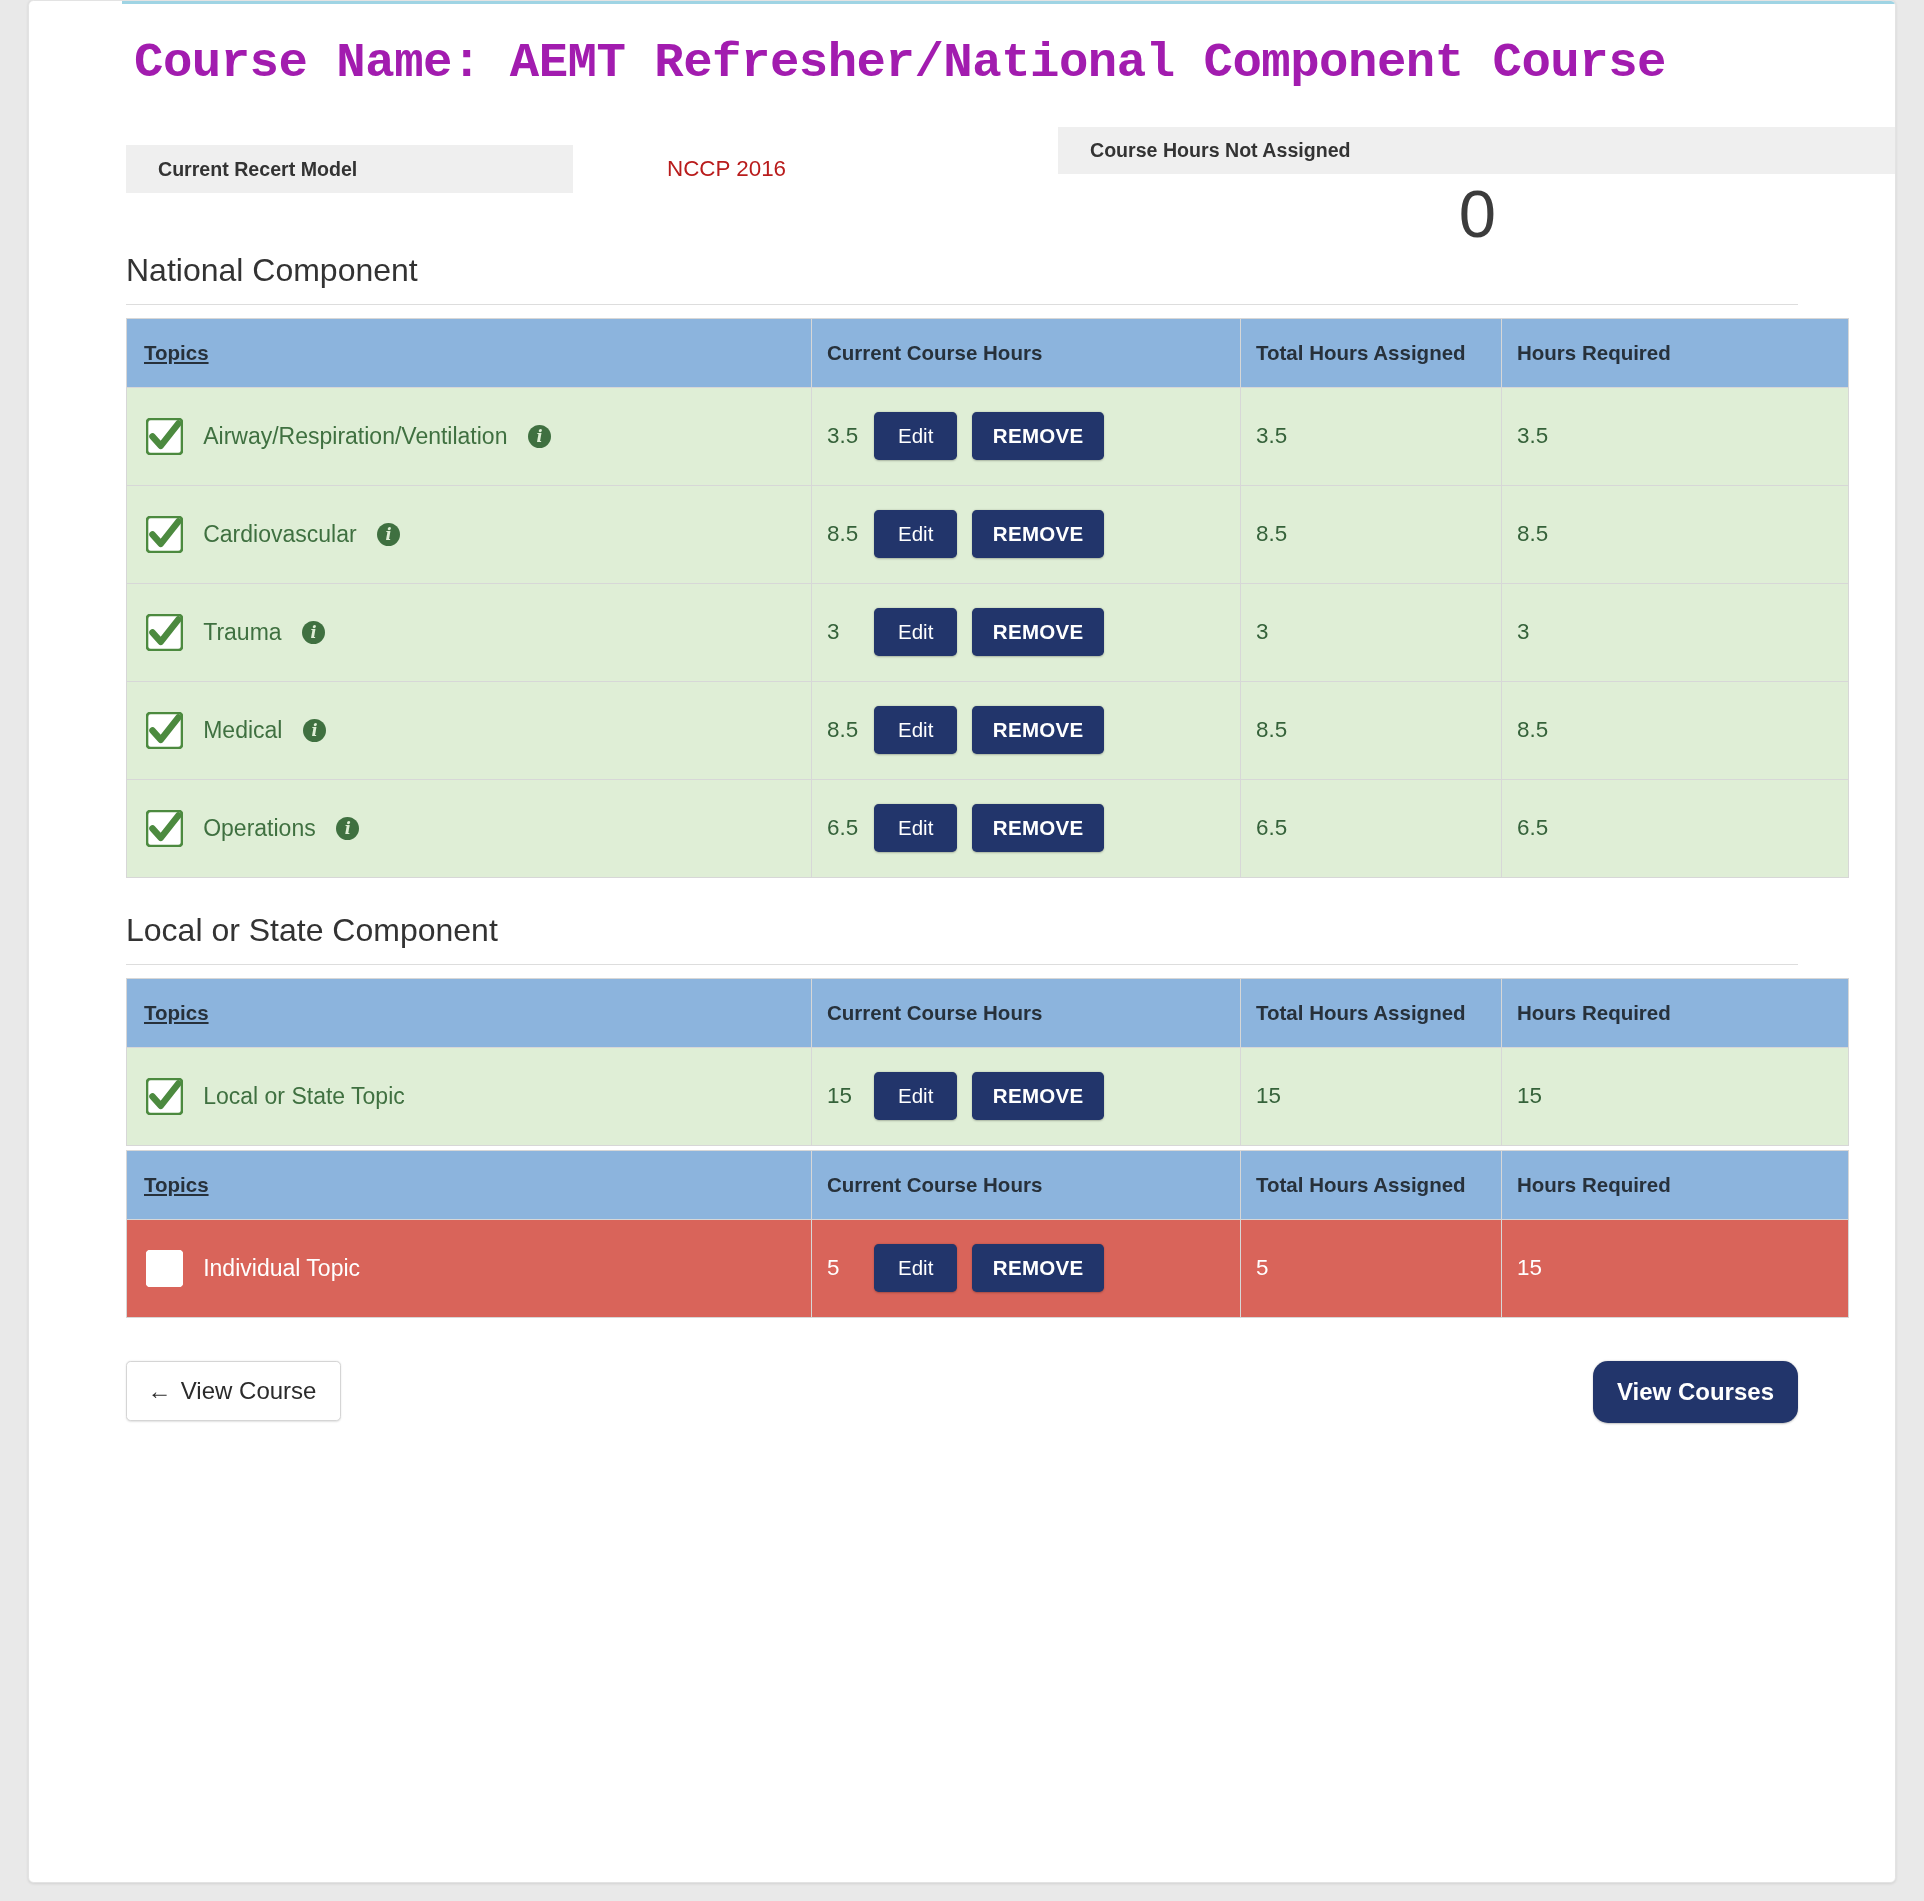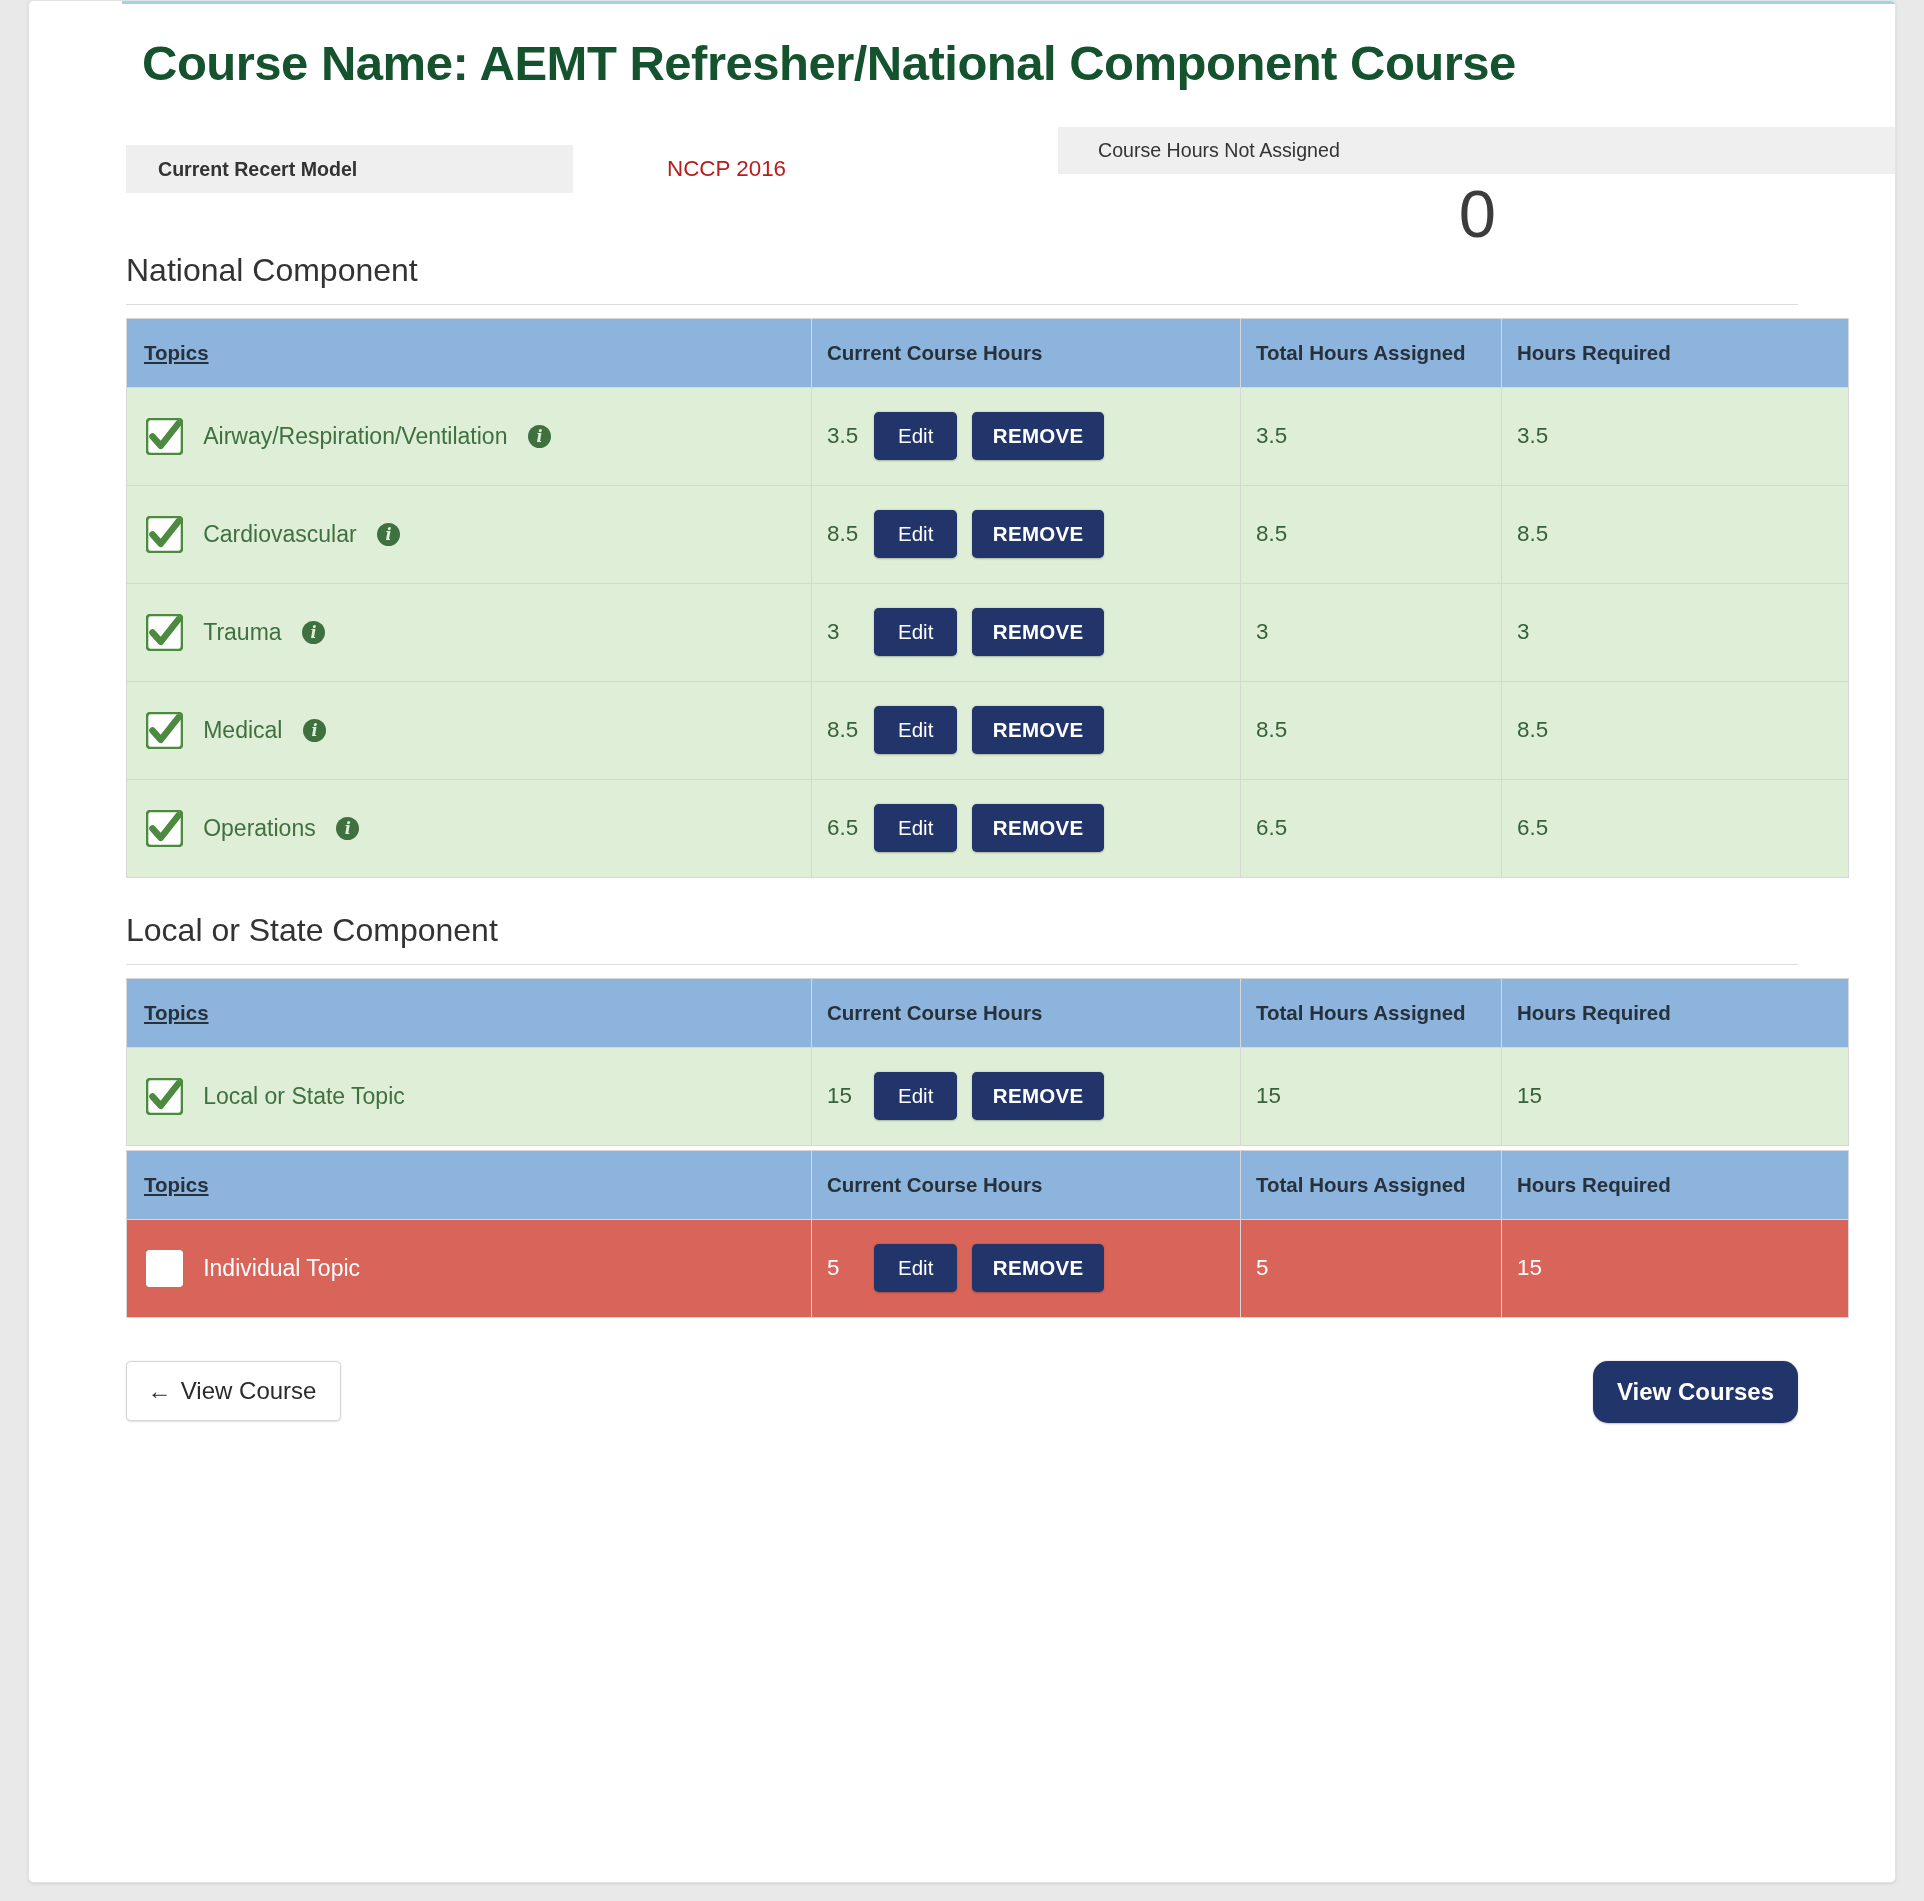--- a/index.html
+++ b/index.html
@@ -35,24 +35,24 @@
     background: #9fd4e4;
   }
   .inner {
     padding: 34px 97px 0 97px;
   }
 
   h1.course-title {
     font-size: 49px;
     line-height: 1.18;
     font-weight: bold;
-    color: #14532d;
-    margin: 0 0 0 16px;
+    color: #a21caf;
+    margin: 0 0 0 8px;
     letter-spacing: -0.5px;
-    font-family: Liberation Sans, sans-serif;
+    font-family: Liberation Mono, monospace;
   }
 
   .meta-row {
     position: relative;
     margin-top: 45px;
     height: 80px;
   }
   .recert-label {
     position: absolute;
     left: 0;
@@ -81,23 +81,23 @@
     position: absolute;
     left: 932px;
     top: -11.2px;
     width: 839px;
   }
   .hours-box .hb-label {
     background: #efefef;
     height: 47px;
     display: flex;
     align-items: center;
-    padding-left: 40px;
+    padding-left: 32px;
     font-size: 19.6px;
-    font-weight: normal;
+    font-weight: bold;
     color: #333;
   }
   .hours-box .hb-value {
     text-align: center;
     font-size: 67px;
     color: #3c3c3c;
     line-height: 1.1;
     padding-top: 3.7px;
     font-family: "Liberation Sans", sans-serif;
   }

